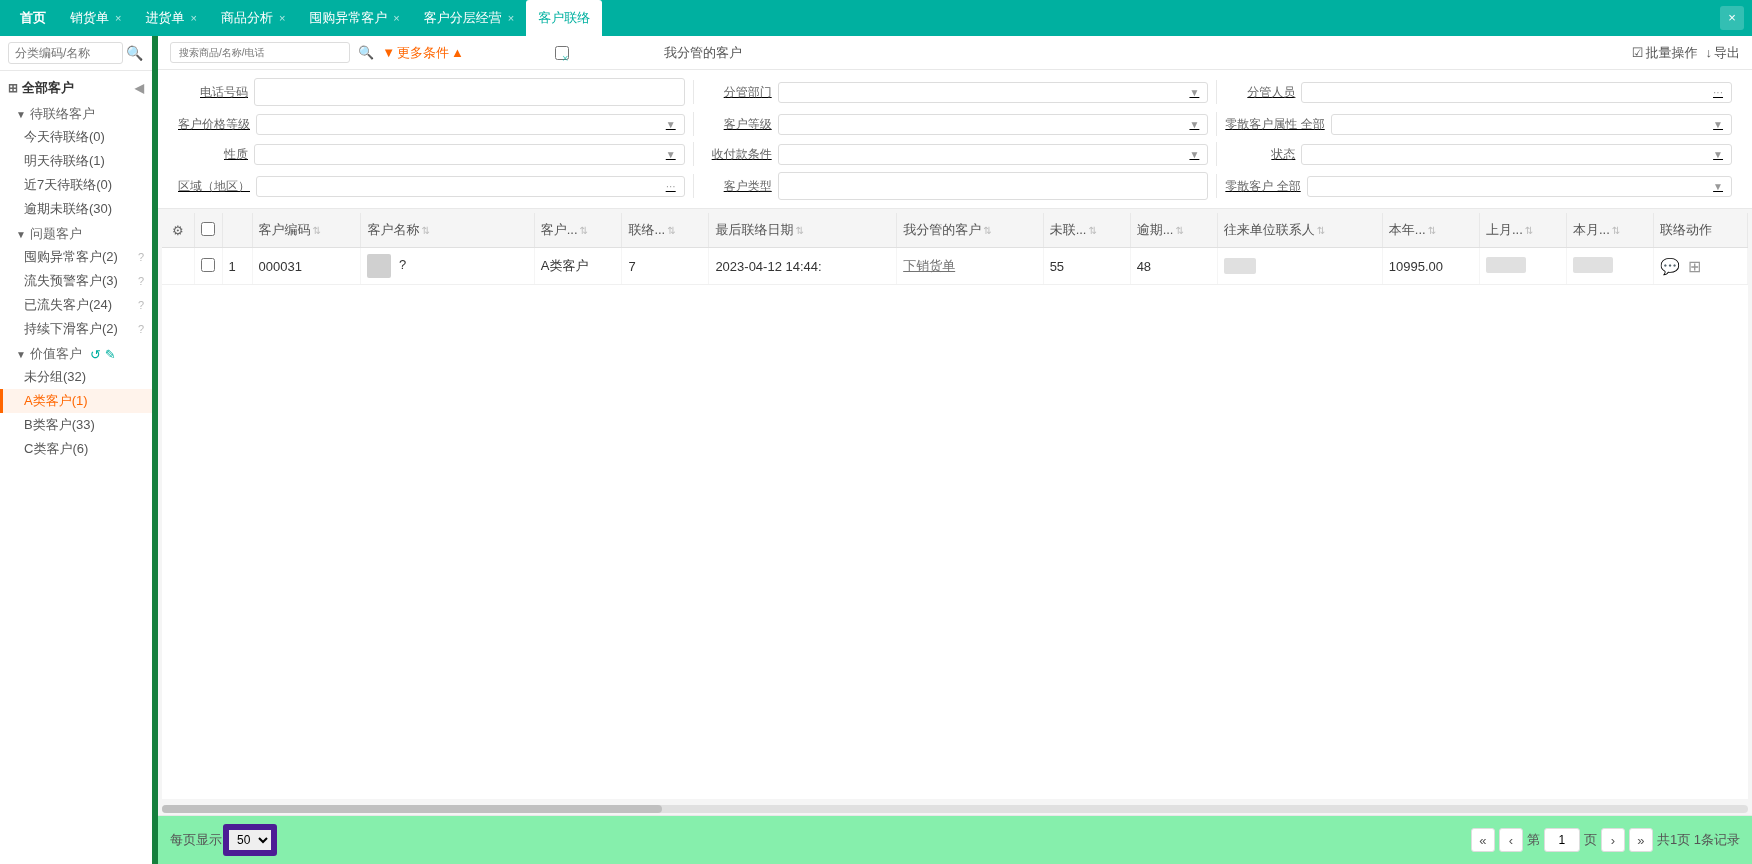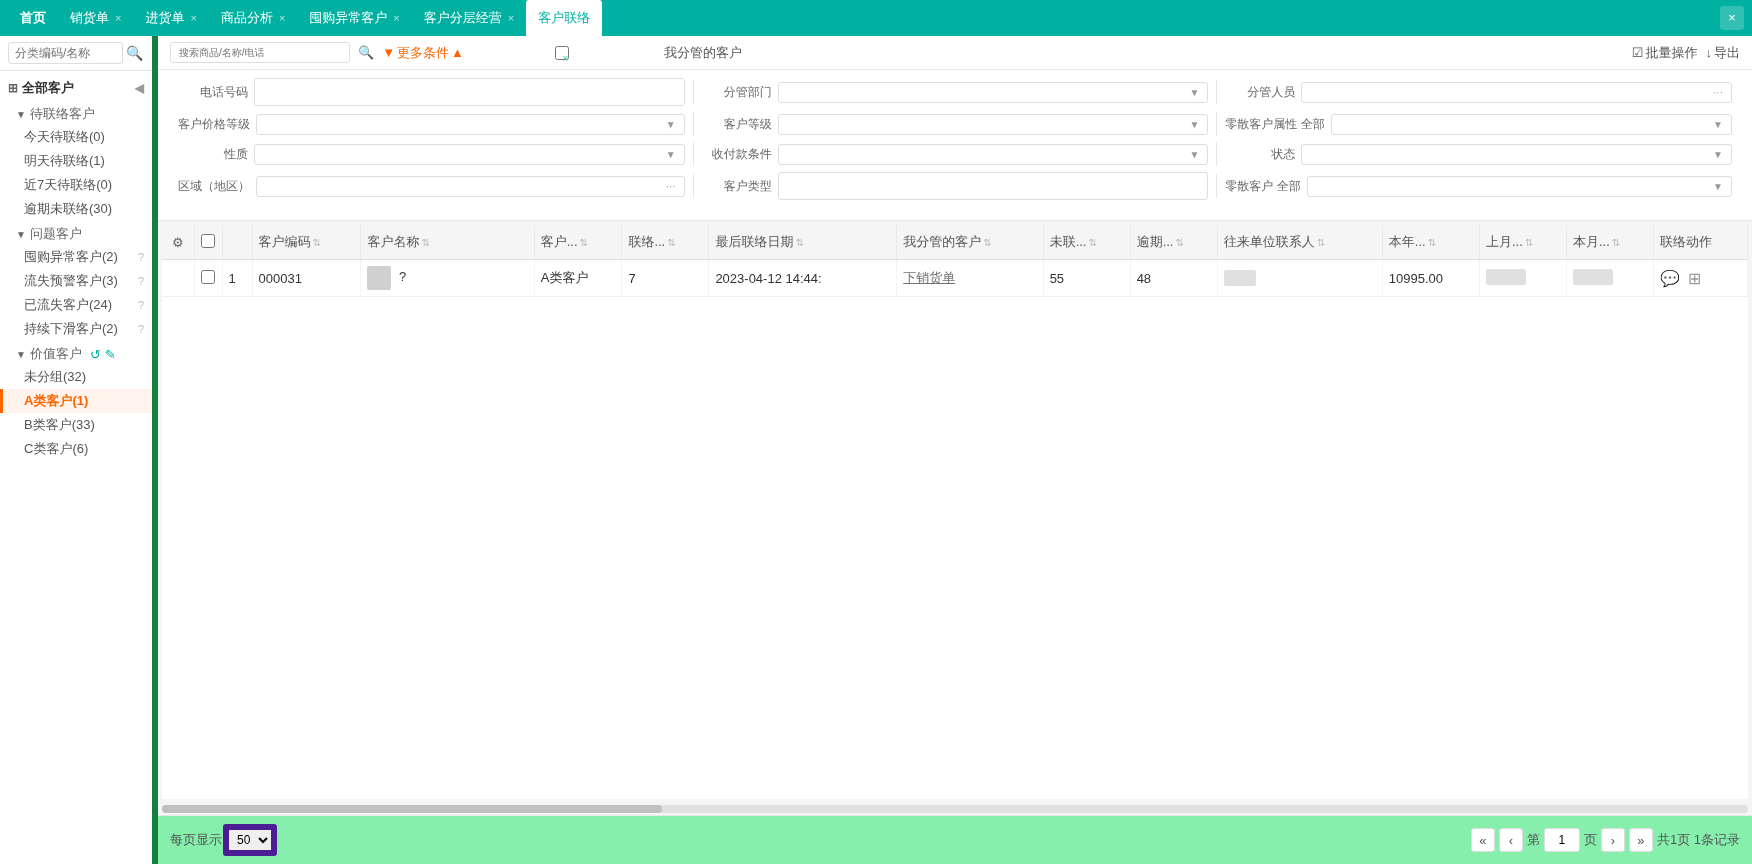--- a/index.html
+++ b/index.html
@@ -59,21 +59,21 @@
       padding: 4px 8px 2px 16px; color: #666; font-size: 12px;
       display: flex; align-items: center; gap: 4px; cursor: pointer;
     }
     .sidebar-section-title .arrow { font-size: 10px; }
 
     .sidebar-item {
       padding: 3px 8px 3px 24px; color: #555; cursor: pointer; font-size: 12px;
       display: flex; align-items: center; gap: 4px;
       white-space: nowrap; overflow: hidden;
     }
-    .sidebar-item.active { background: #fff3eb; color: #ff6600; border-left: 3px solid #ff6600; padding-left: 21px; font-weight: bold; }
+    .sidebar-item.active { background: #fff3eb; color: #ff6600; border-left: 3px solid #ff6600; padding-left: 21px; }
     .sidebar-item .help-icon { color: #bbb; font-size: 11px; margin-left: auto; }
 
     
     .content-area {
       flex: 1; display: flex; flex-direction: column; overflow: hidden; background: #f5f5f5;
     }
 
     
     .filter-bar {
       background: white; padding: 6px 12px;
@@ -98,21 +98,21 @@
       color: #555; cursor: pointer; font-size: 12px; display: flex; align-items: center; gap: 2px;
     }
 
     
     .adv-filter {
       background: white; border-bottom: 1px solid #e8e8e8; padding: 8px 12px;
     }
     .adv-filter-row {
       display: flex; align-items: center; gap: 0; margin-bottom: 6px;
     }
-    .adv-filter-row:last-child { margin-bottom: 12px; }
+    .adv-filter-row:last-child { margin-bottom: 0; }
     .filter-field {
       display: flex; align-items: center; flex: 1; gap: 6px; padding: 0 8px;
     }
     .filter-field label {
       color: #666; font-size: 12px; white-space: nowrap; min-width: 70px; text-align: right;
     }
     .filter-field .field-input {
       flex: 1; border: 1px solid #ddd; border-radius: 3px; padding: 4px 8px;
       font-size: 12px; outline: none; display: flex; align-items: center;
       background: white; cursor: pointer; justify-content: space-between;
@@ -321,21 +321,21 @@
         <span>批量操作</span>
       </span>
       <span class="export-btn">
         <span>↓</span>
         <span>导出</span>
       </span>
     </div>
 
     <div class="adv-filter">
       <div style="display:flex;">
-        <div style="flex:1;">
+        <div style="flex:1;text-decoration:underline;">
 
           <div class="adv-filter-row">
             <div class="filter-field">
               <label>电话号码</label>
               <div class="field-input text-input" style="min-height:28px;"></div>
             </div>
             <div class="filter-divider"></div>
             <div class="filter-field">
               <label>分管部门</label>
               <div class="field-input">

